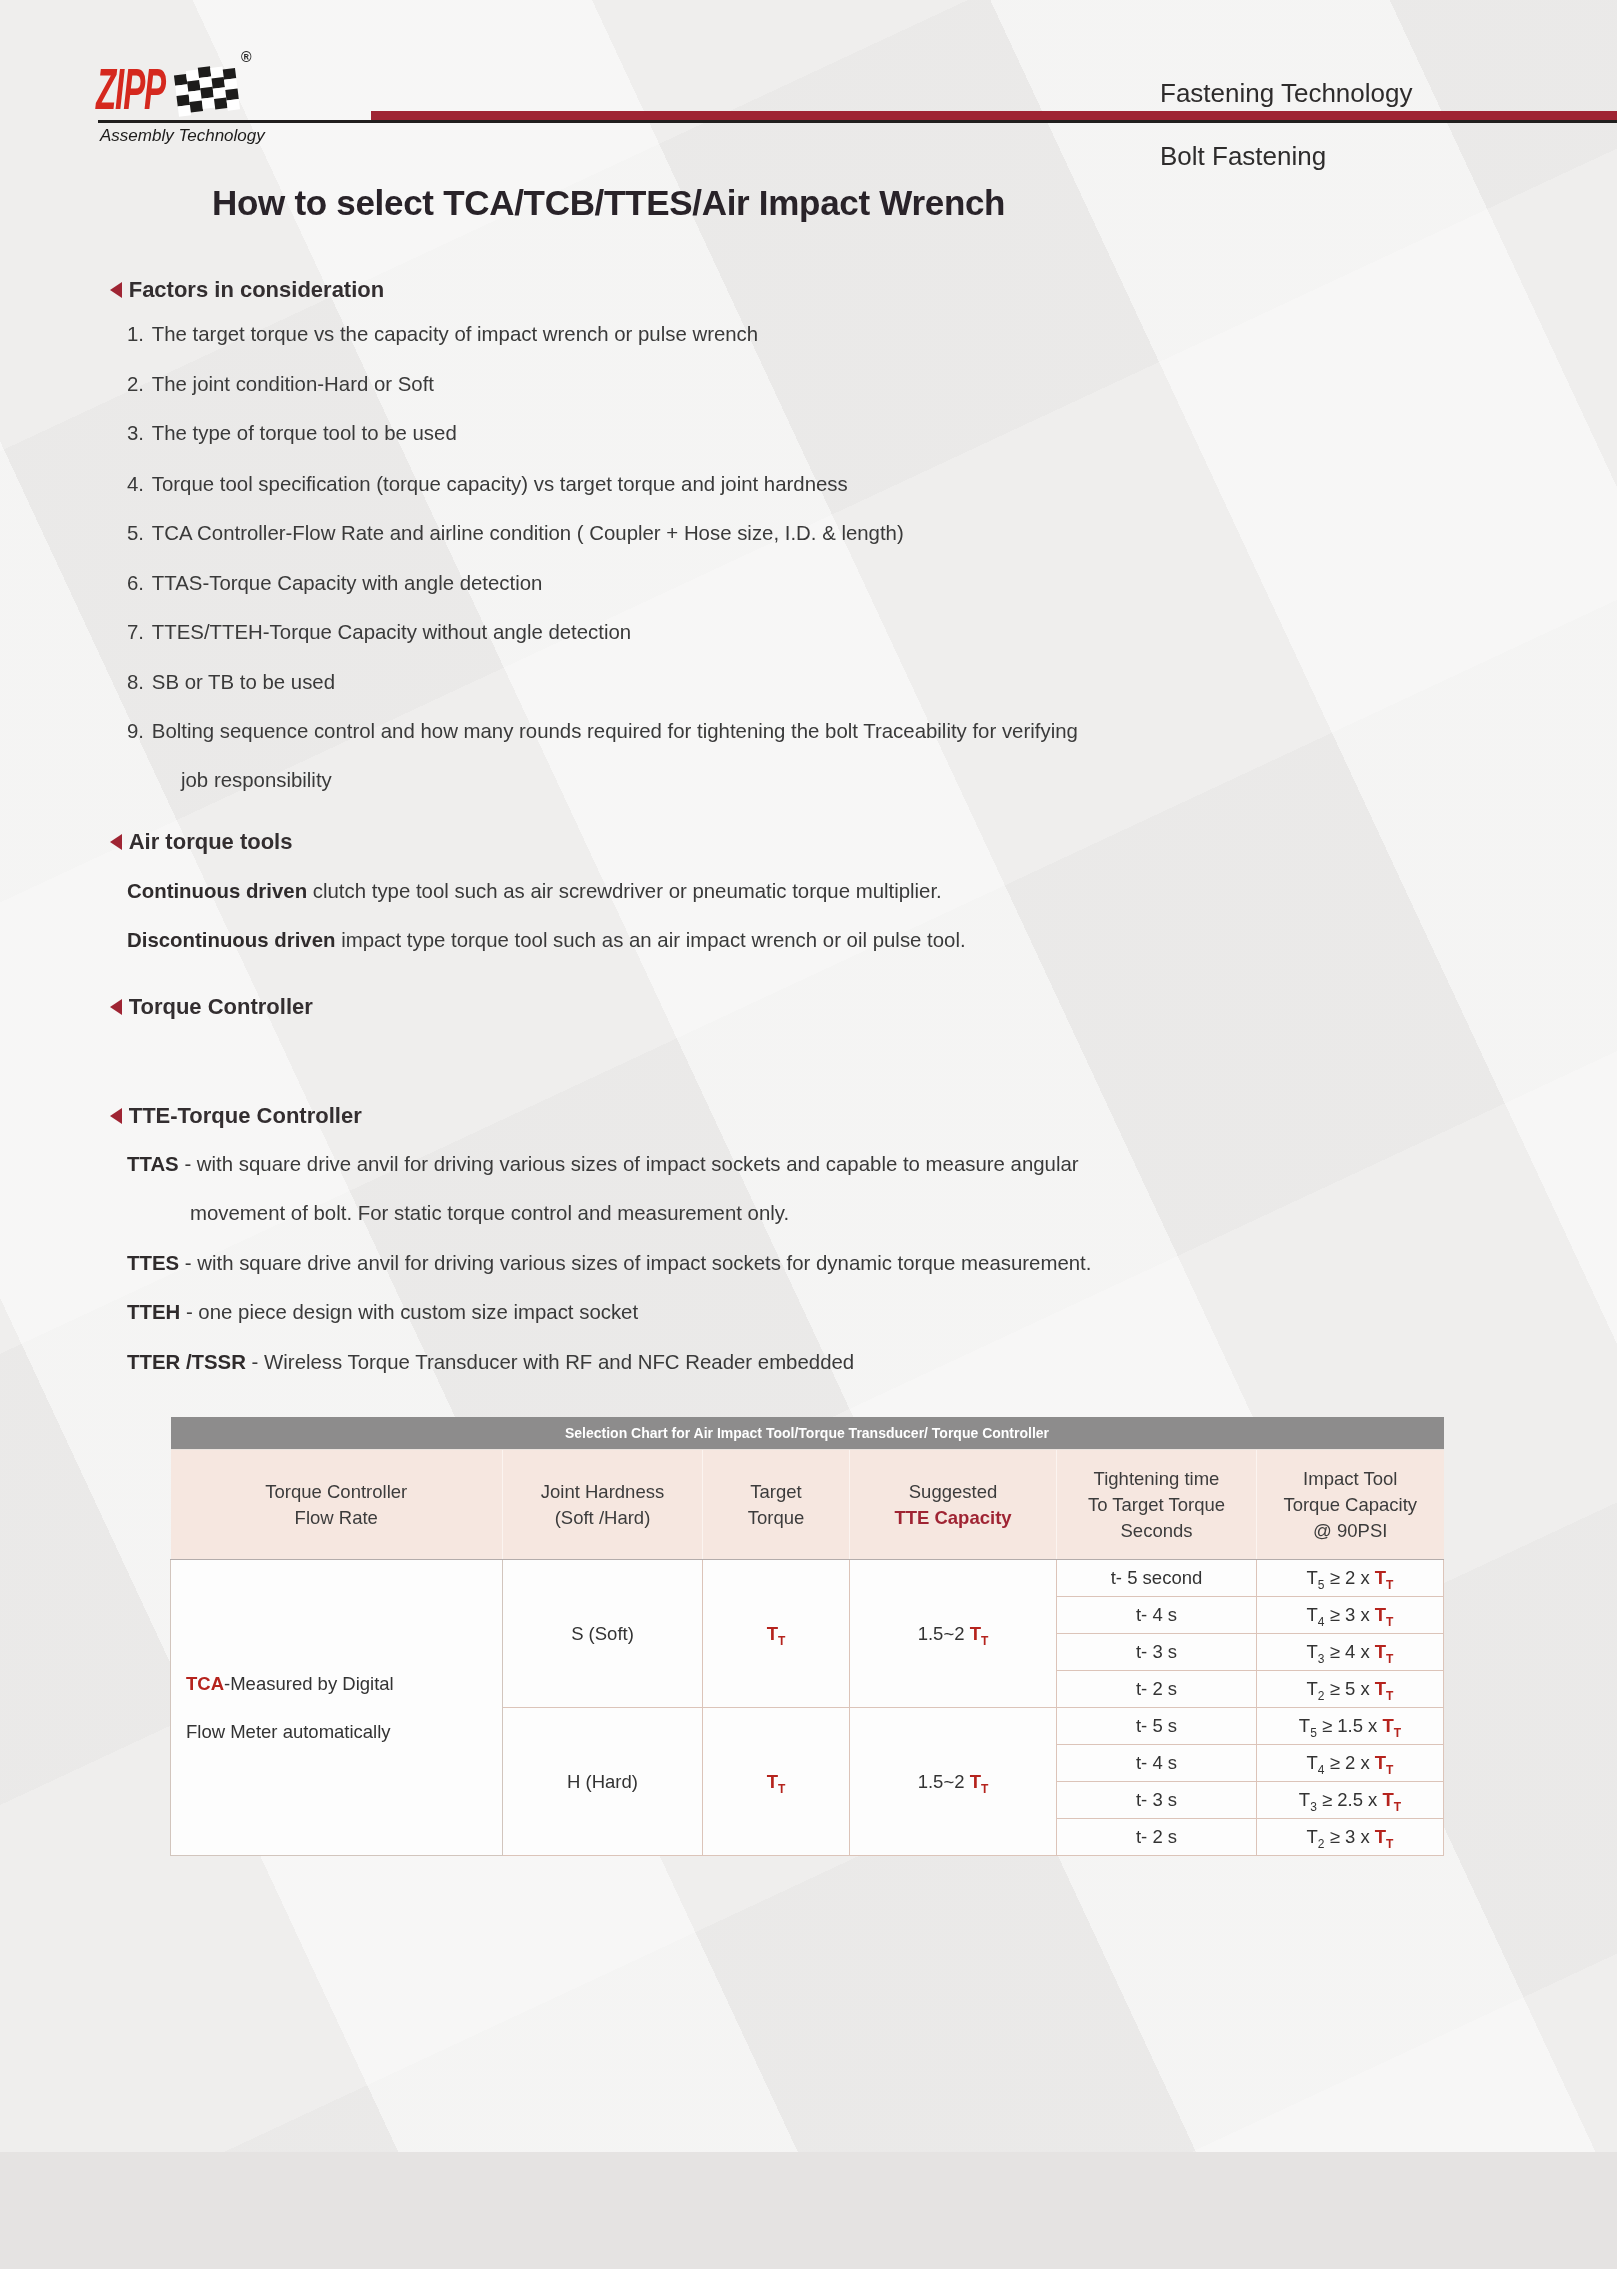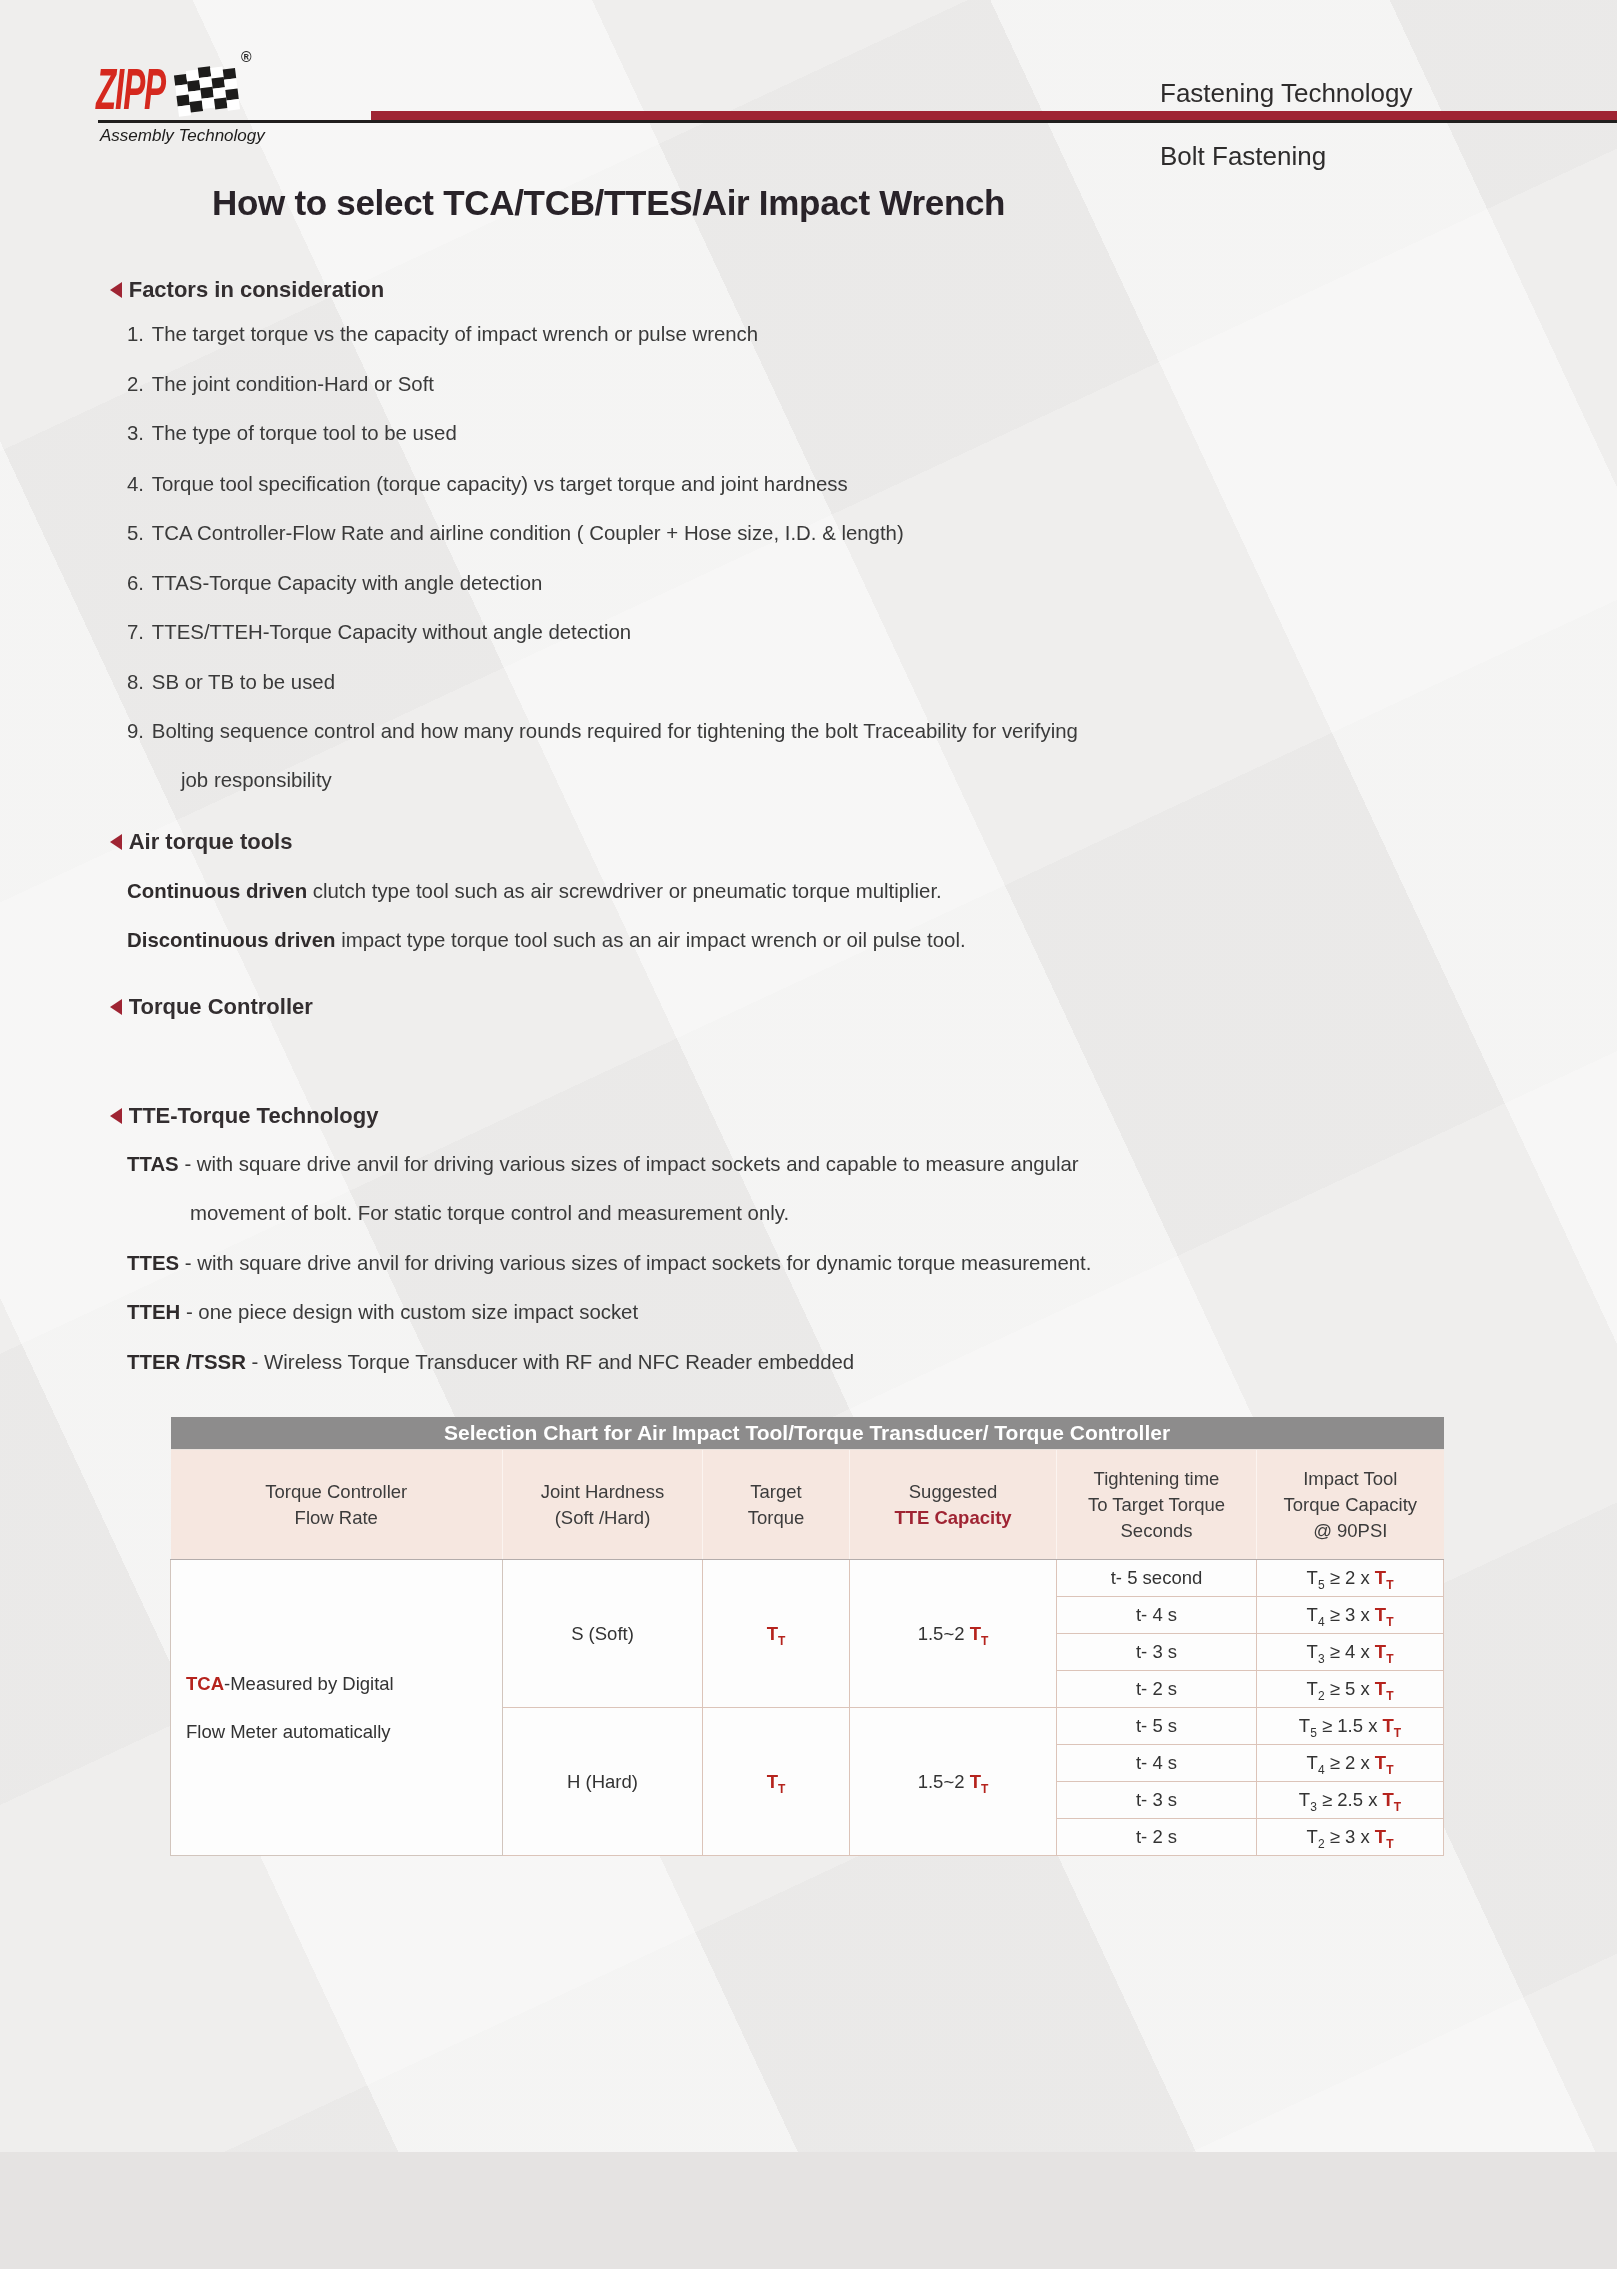--- a/index.html
+++ b/index.html
@@ -29,21 +29,21 @@
        border-right:12.4px solid #9f2433;}
   .li{left:127px;font-size:20.4px;color:#3a3a3a;}
   .num{display:inline-block;width:21px;margin-right:3.8px;}
   .bodyline{left:127px;font-size:20.4px;color:#3a3a3a;}
   .lead{font-weight:bold;color:#2f2b2c;}
   .contline{font-size:20.4px;color:#3a3a3a;}
   
   .sel-table{left:170px;top:1417px;}
   table{width:1274px;table-layout:fixed;border-collapse:collapse;}
   th,td{font-family:"Liberation Sans",sans-serif;}
-  th.band{height:30px;background:#8d8c8c;color:#ffffff;font-size:21px;font-weight:bold;
+  th.band{height:30px;background:#8d8c8c;color:#ffffff;font-size:14px;font-weight:bold;
           text-align:center;border-bottom:1.9px solid #eae3de;}
   th.colh{height:107px;background:#f6e7e0;font-weight:normal;color:#3c3c3c;font-size:18.5px;
           line-height:26px;vertical-align:middle;text-align:center;border-left:1.9px solid #fbf4f0;
           border-bottom:1.9px solid #b3acab;}
   th.colh:first-child{border-left:none;}
   tbody td{height:34px;background:#fdfdfd;border:1px solid #dcc4b9;text-align:center;
            font-size:18.5px;color:#333;}
   td.flow{text-align:left;padding-left:15px;line-height:48px;border-color:#d2c5bd;}
   .red{color:#b5231d;} .b{font-weight:bold;} .tte-red{color:#9f2433;font-weight:bold;}
   sub{font-size:12px;line-height:0;}
@@ -117,21 +117,21 @@
   <div class="abs bodyline" style="top:880px;"><b class="lead">Continuous driven</b><span> clutch type tool such as air screwdriver or pneumatic torque multiplier.</span></div>
   <div class="abs bodyline" style="top:929px;"><b class="lead">Discontinuous driven</b><span> impact type torque tool such as an air impact wrench or oil pulse tool.</span></div>
 
   <div class="abs sec-head" style="top:994px;">
     <span class="tri"></span>
     <span>Torque Controller</span>
   </div>
 
   <div class="abs sec-head" style="top:1103px;">
     <span class="tri"></span>
-    <span>TTE-Torque Technology</span>
+    <span>TTE-Torque Controller</span>
   </div>
   <div class="abs bodyline" style="top:1153px;"><b class="lead">TTAS</b><span> - with square drive anvil for driving various sizes of impact sockets and capable to measure angular</span></div>
   <div class="abs contline" style="left:190px;top:1202px;">movement of bolt. For static torque control and measurement only.</div>
   <div class="abs bodyline" style="top:1252px;"><b class="lead">TTES</b><span> - with square drive anvil for driving various sizes of impact sockets for dynamic torque measurement.</span></div>
   <div class="abs bodyline" style="top:1301px;"><b class="lead">TTEH</b><span> - one piece design with custom size impact socket</span></div>
   <div class="abs bodyline" style="top:1351px;"><b class="lead">TTER /TSSR</b><span> - Wireless Torque Transducer with RF and NFC Reader embedded</span></div>
 
   <div class="abs sel-table">
     <table>
       <colgroup>

